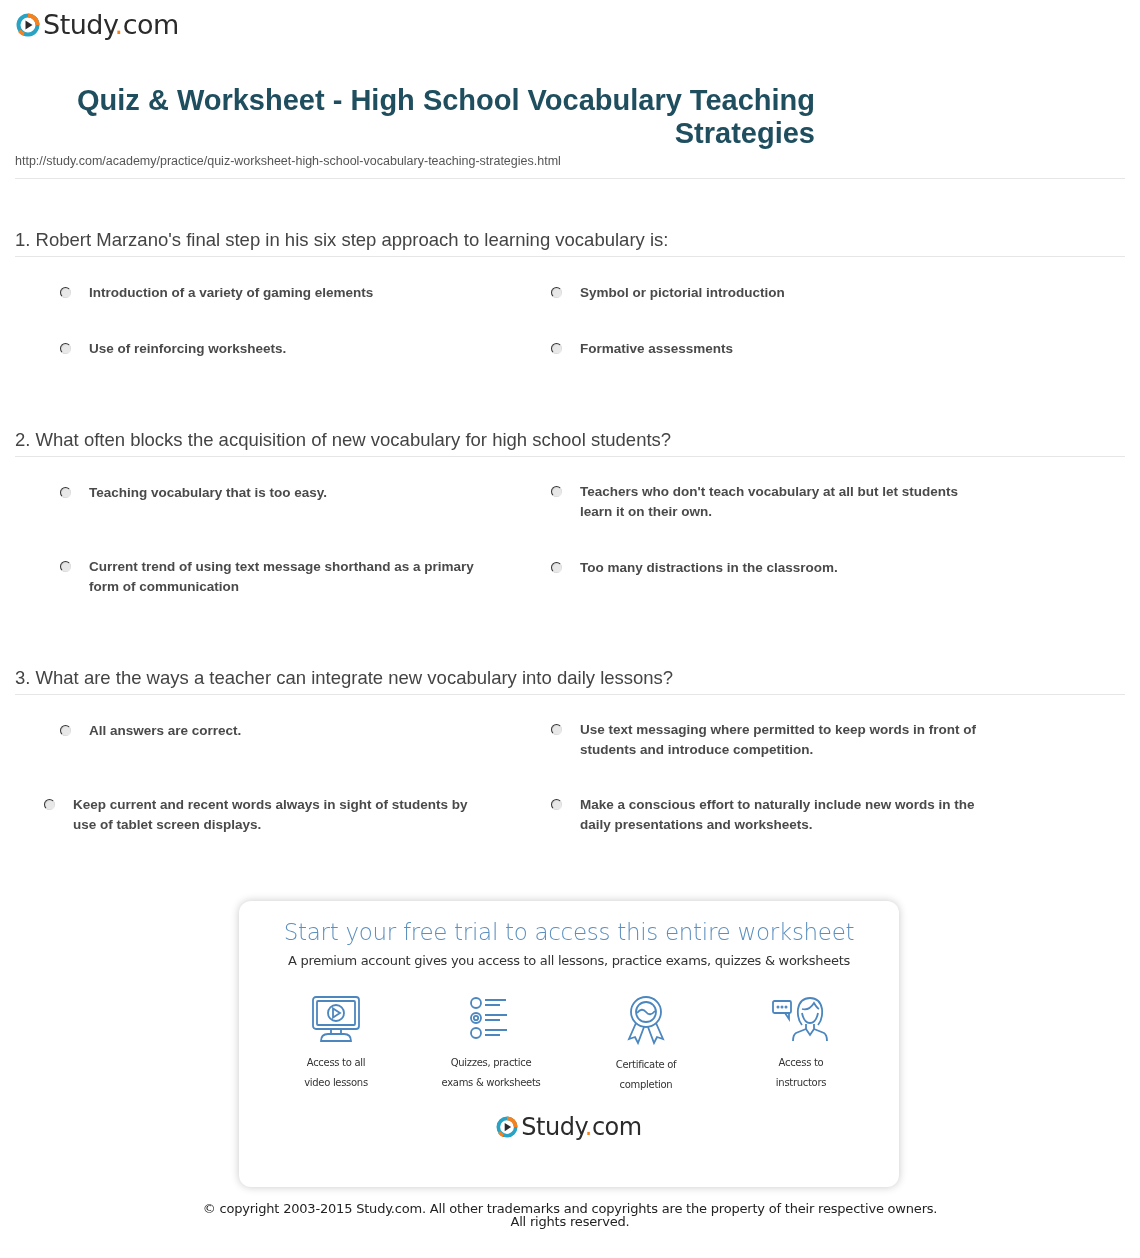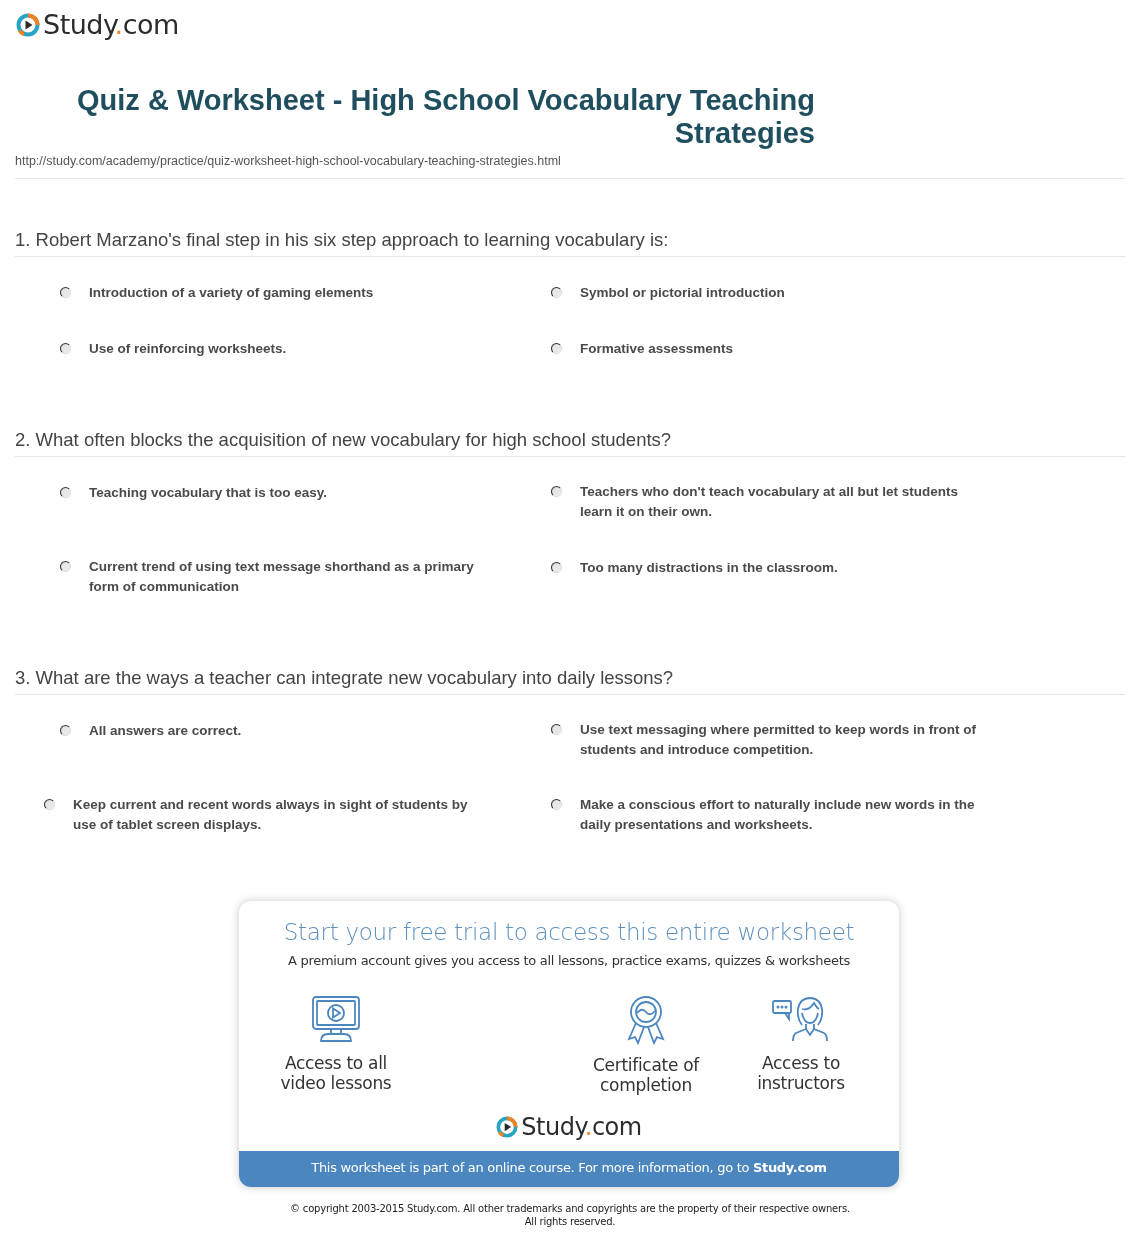--- a/index.html
+++ b/index.html
@@ -25,31 +25,31 @@
     background: radial-gradient(circle at 60% 60%, #e8e8e8 0 50%, #cfcfcf 80%);
     border: 1.5px solid transparent; border-top-color: #333; border-left-color: #333; }
   .opt-label { margin-left: 18px; font-size: 13.5px; font-weight: bold; color: #4a4a4a; line-height: 20px; }
 
   .promo { position: absolute; left: 239px; top: 901px; width: 660px; height: 286px; background: #fff;
     border-radius: 12px; box-shadow: 0 0 8px rgba(0,0,0,0.22); overflow: hidden; }
   .promo-title { position: absolute; left: 0; right: 0; top: 18px; text-align: center; font-family: "DejaVu Sans", sans-serif; font-weight: 200; font-size: 23px; color: #5b8fbe; letter-spacing: -0.3px; }
   .promo-sub { position: absolute; left: 0; right: 0; top: 52px; text-align: center; font-family: "DejaVu Sans", sans-serif; font-size: 13px; color: #333; letter-spacing: -0.3px; }
   .feature { position: absolute; top: 94px; width: 160px; text-align: center; }
   .feature svg { display: block; margin: 0 auto; }
-  .feature-label { margin-top: 10px; font-family: "DejaVu Sans", sans-serif; font-size: 17px; color: #333; line-height: 20px; letter-spacing: -0.3px; }
+  .feature-label { margin-top: 10px; font-family: "DejaVu Sans", sans-serif; font-size: 10px; color: #333; line-height: 20px; letter-spacing: -0.3px; }
 
   #promo-logo { left: 0; right: 0; top: 211px; justify-content: center; }
   #promo-logo .mark { width: 22px; height: 22px; }
   #promo-logo .word { font-size: 24px; margin-left: 3px; line-height: 30px; }
 
   .promo-bar { position: absolute; left: 0; right: 0; bottom: 0; height: 36px; background: #4b86bf; color: #fff;
     text-align: center; font-family: "DejaVu Sans", sans-serif; font-size: 13px; line-height: 34px; letter-spacing: -0.3px; }
   .promo-bar b { font-weight: bold; }
 
-  .copyright { position: absolute; left: 0; right: 0; top: 1202px; text-align: center; font-family: "DejaVu Sans", sans-serif; font-size: 10px; color: #222; line-height: 13px; letter-spacing: -0.2px; }
+  .copyright { position: absolute; left: 0; right: 0; top: 1202px; text-align: center; font-family: "DejaVu Sans", sans-serif; font-size: 13px; color: #222; line-height: 13px; letter-spacing: -0.2px; }
 </style>
 </head>
 <body>
 
 <div class="logo" id="top-logo">
   <svg class="mark" width="24" height="24" viewBox="0 0 24 24">
     <circle cx="12" cy="12" r="9.5" fill="none" stroke="#29a3c4" stroke-width="4"></circle>
     <path d="M12 2.5 A9.5 9.5 0 0 1 21.5 12" fill="none" stroke="#f58220" stroke-width="4"></path>
     <path d="M3 18 A9.5 9.5 0 0 0 8 21" fill="none" stroke="#f58220" stroke-width="4"></path>
     <polygon points="9.5,7.5 9.5,16.5 16.5,12" fill="#2b2b2b"></polygon>
@@ -130,20 +130,33 @@
       <polygon points="22,13.5 22,22.5 29,18"></polygon>
       <path d="M20 34 L20 39 M30 34 L30 39"></path>
       <path d="M10 46 Q10 39 17 39 L33 39 Q40 39 40 46 Z"></path>
     </svg>
     <div class="feature-label">
         <div>Access to all</div>
         <div>video lessons</div>
       </div>
   </div>
 
+  <div class="feature" style="left:172px">
+    <svg width="50" height="48" viewBox="0 0 50 48" fill="none" stroke="#4b86bf" stroke-width="1.8">
+      <circle cx="10" cy="8" r="5"></circle>
+      <circle cx="10" cy="23" r="5"></circle>
+        <circle cx="10" cy="23" r="2.2"></circle>
+      <circle cx="10" cy="38" r="5"></circle>
+      <path d="M19 5 L40 5 M19 10 L34 10 M19 20 L41 20 M19 25 L34 25 M19 35 L41 35 M19 40 L34 40"></path>
+    </svg>
+    <div class="feature-label">
+        <div>Quizzes, practice</div>
+        <div>exams &amp; worksheets</div>
+      </div>
+  </div>
 
   <div class="feature" style="left:327px">
     <svg width="50" height="50" viewBox="0 0 50 50" fill="none" stroke="#4b86bf" stroke-width="1.8">
       <circle cx="25" cy="17" r="15"></circle>
       <circle cx="25" cy="17" r="10"></circle>
       <path d="M16 18 Q21 12 25 17 T34 16"></path>
       <path d="M15 28 L8 44 L14 42 L17 48 L23 32"></path>
       <path d="M35 28 L42 44 L36 42 L33 48 L27 32"></path>
     </svg>
     <div class="feature-label">
@@ -174,21 +187,18 @@
   <div class="logo" id="promo-logo">
     <svg class="mark" width="22" height="22" viewBox="0 0 24 24">
       <circle cx="12" cy="12" r="9.5" fill="none" stroke="#29a3c4" stroke-width="4"></circle>
       <path d="M12 2.5 A9.5 9.5 0 0 1 21.5 12" fill="none" stroke="#f58220" stroke-width="4"></path>
       <path d="M3 18 A9.5 9.5 0 0 0 8 21" fill="none" stroke="#f58220" stroke-width="4"></path>
       <polygon points="9.5,7.5 9.5,16.5 16.5,12" fill="#2b2b2b"></polygon>
     </svg>
     <span class="word"><span>Study</span><span class="dot">.</span><span>com</span></span>
   </div>
 
-  <div class="promo-bar">
-    <span>This worksheet is part of an online course. For more information, go to </span><b>Study.com</b>
-  </div>
 </div>
 
 <div class="copyright">
   <div>© copyright 2003-2015 Study.com. All other trademarks and copyrights are the property of their respective owners.</div>
   <div>All rights reserved.</div>
 </div>
 
 </body></html>

